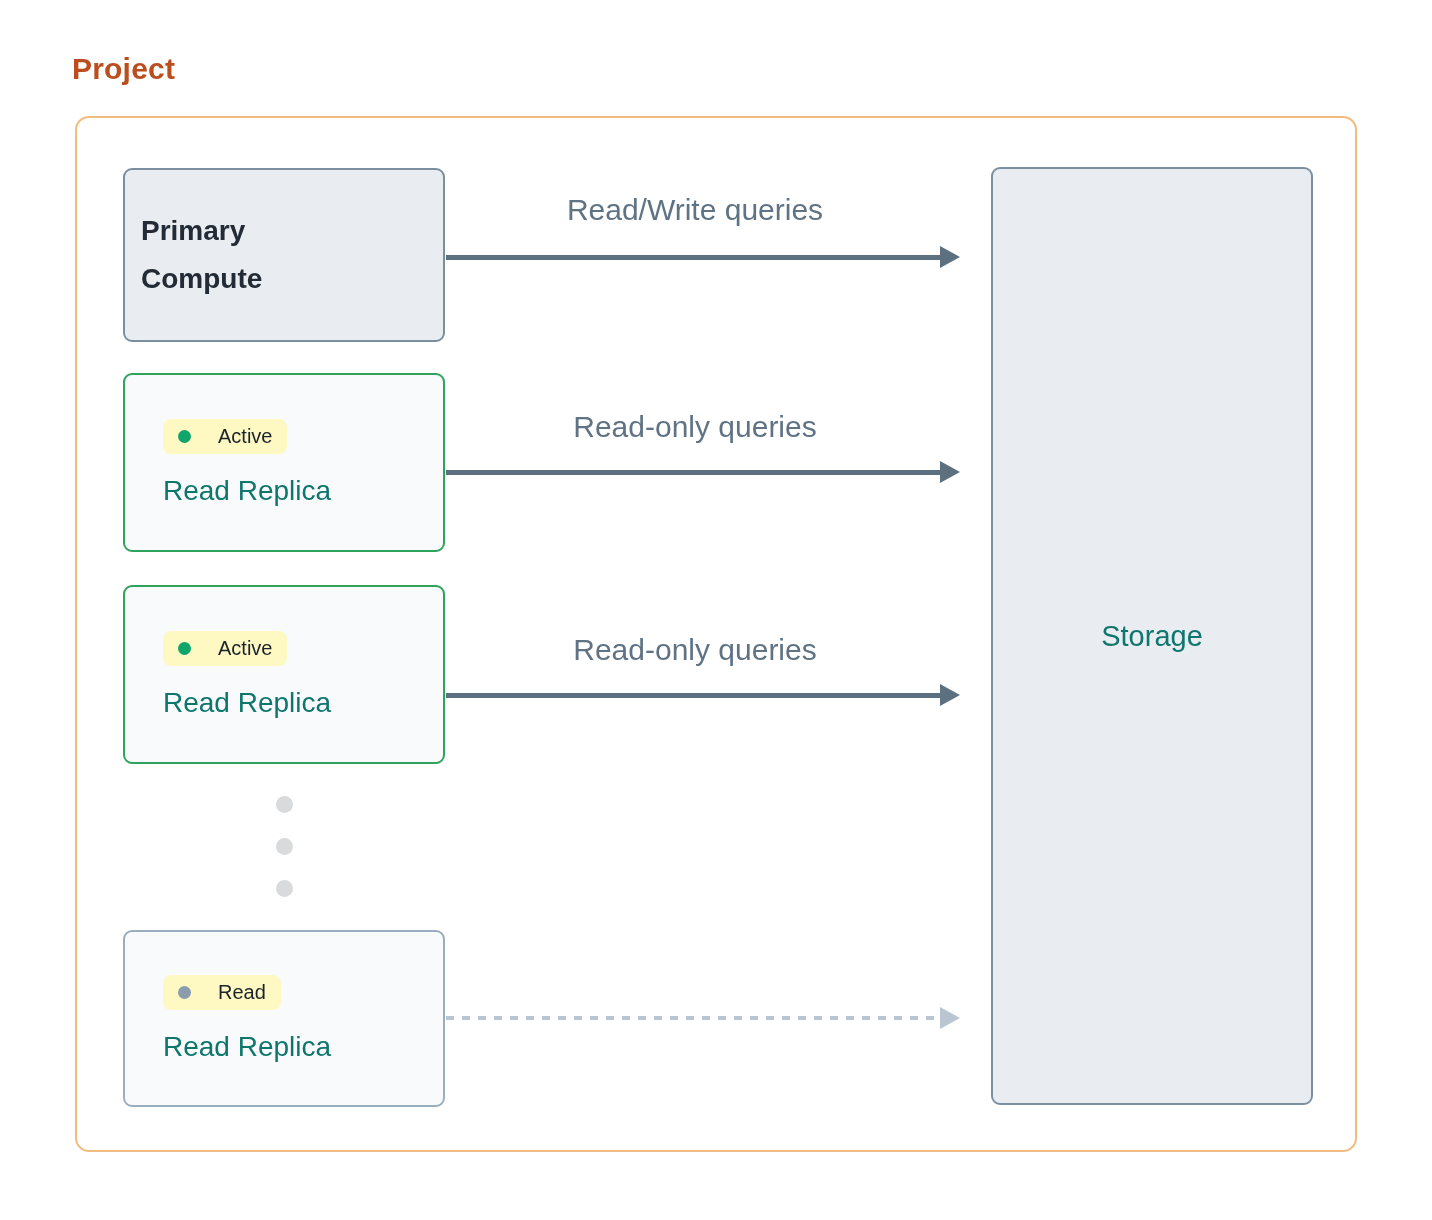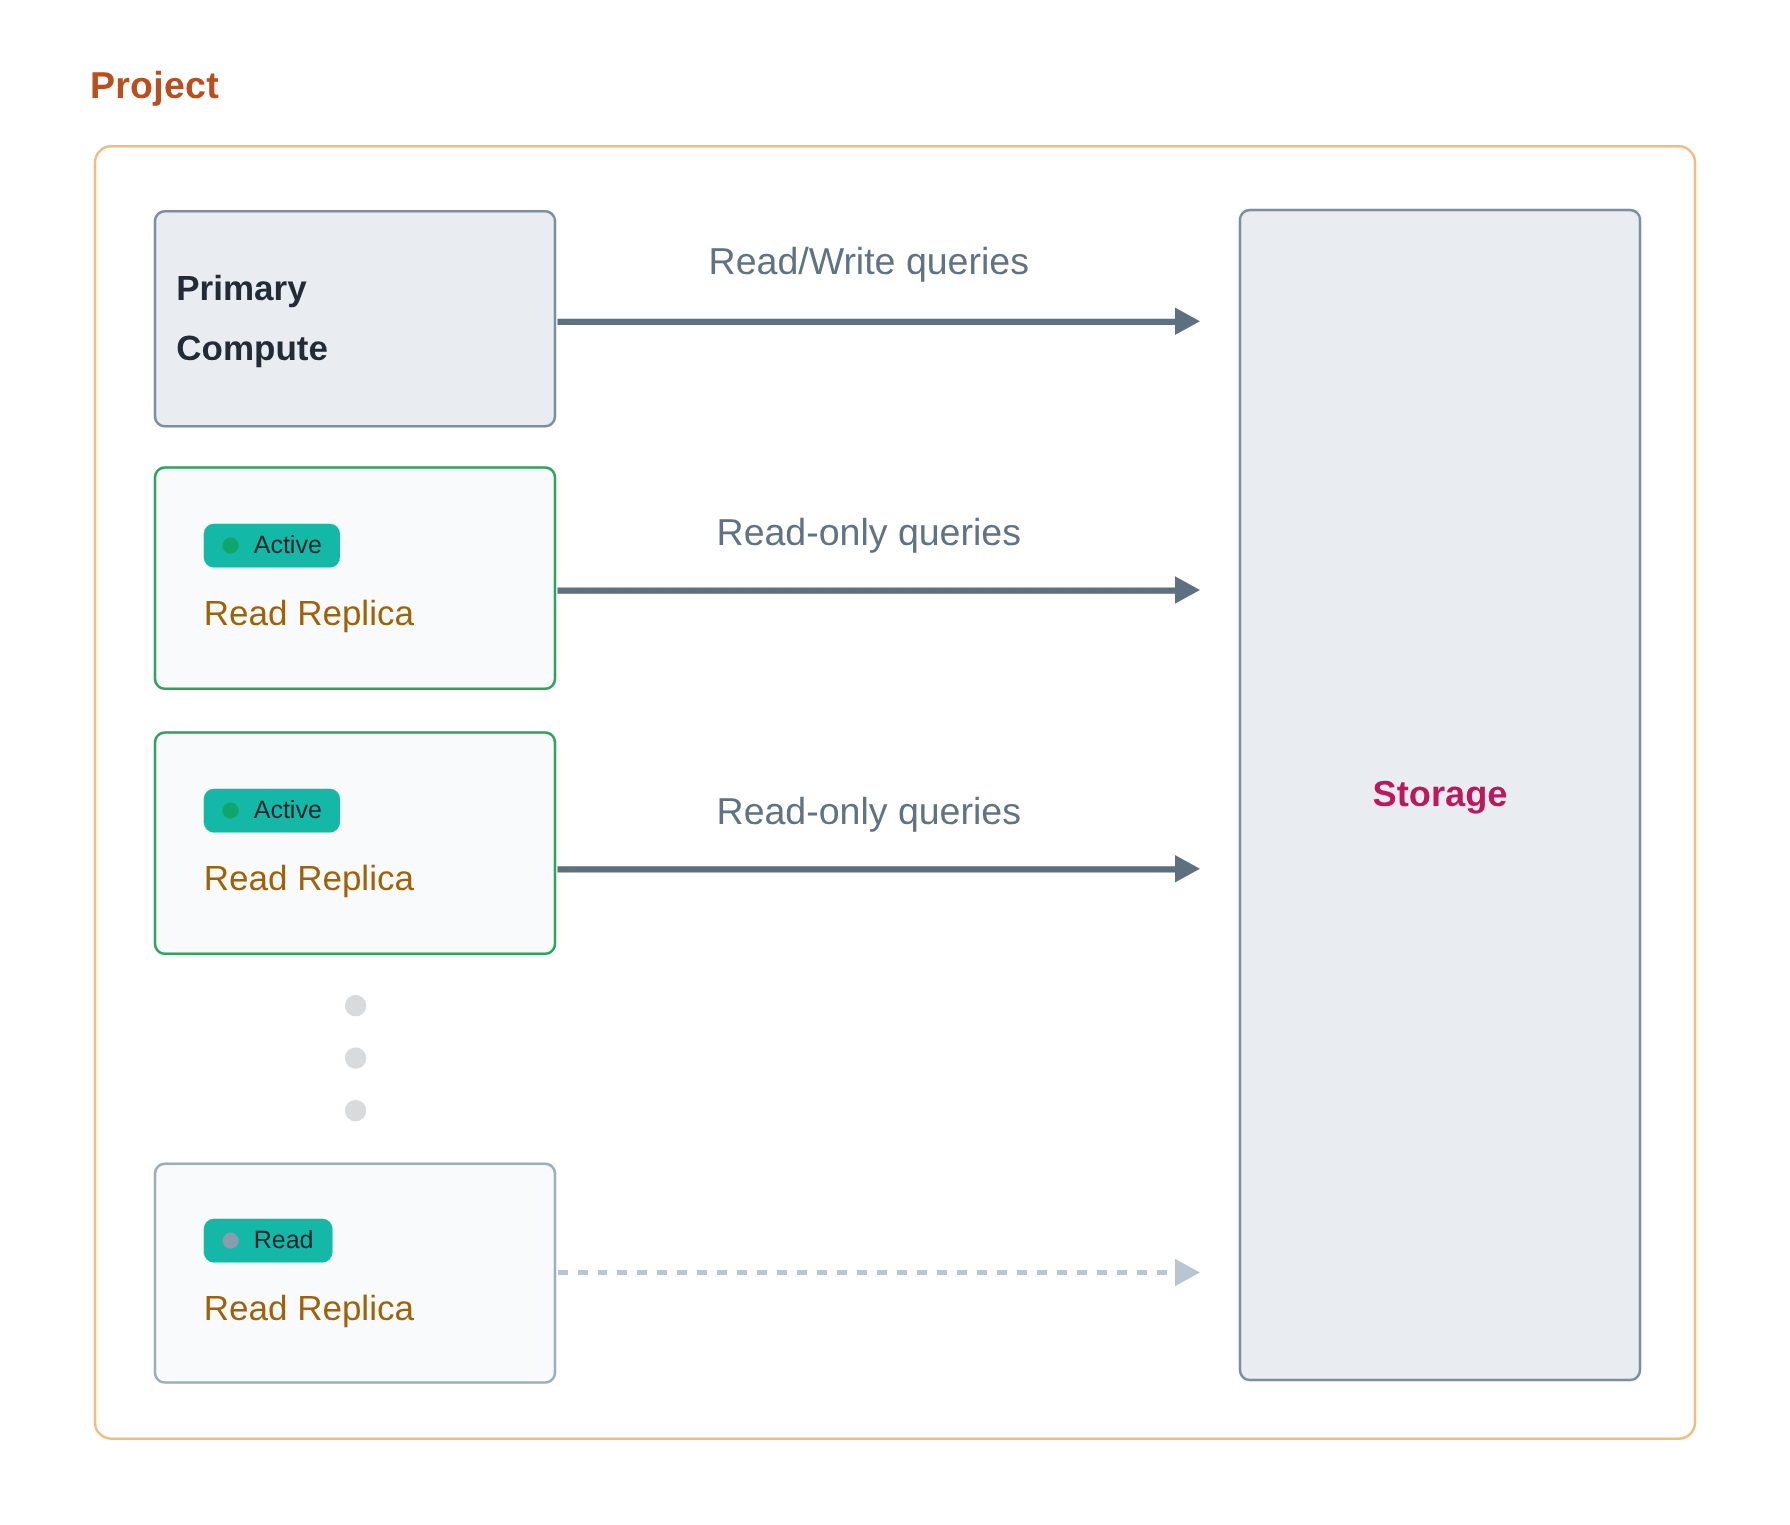--- a/index.html
+++ b/index.html
@@ -35,36 +35,36 @@
   .node--compute .node-label {
     font-size: 28px; font-weight: 700; color: #222B36;
     line-height: 48px; max-width: 190px;
   }
   .node--storage {
     left: 914px; top: 49px; width: 322px; height: 938px;
     background: #E9ECF1; border: 2px solid #7C8FA1;
     align-items: center;
   }
   .node--storage .node-label {
-    font-size: 29px; font-weight: 700; color: #be185d;
+    font-size: 29px; font-weight: 400; color: #0f766e;
   }
   .node--replica {
     left: 46px; width: 322px; height: 179px;
     background: #F8FAFB; border: 2px solid #2FA25C;
     padding-left: 38px; gap: 21px; align-items: flex-start;
   }
   .node--replica-1 { top: 255px; }
   .node--replica-2 { top: 467px; }
   .node--replica-idle { top: 812px; height: 177px; border-color: #9AAEBF; }
-  .replica-label { font-size: 28px; color: #a16207; }
+  .replica-label { font-size: 28px; color: #0f766e; }
 
   .status-badge {
     display: inline-flex; align-items: center;
-    background: #14b8a6; border-radius: 8px;
-    padding: 6px 15px; gap: 12px;
+    background: #fef9c3; border-radius: 8px;
+    padding: 6px 15px; gap: 27px;
   }
   .status-badge .dot {
     width: 13px; height: 13px; border-radius: 50%;
     background: #10A56B; flex: 0 0 auto;
   }
   .status-badge .dot--idle { background: #8A9CAD; }
   .status-badge .status-text { font-size: 20px; color: #1B222C; }
 
   .ellipsis-dot {
     position: absolute; left: 199px; width: 17px; height: 17px;

